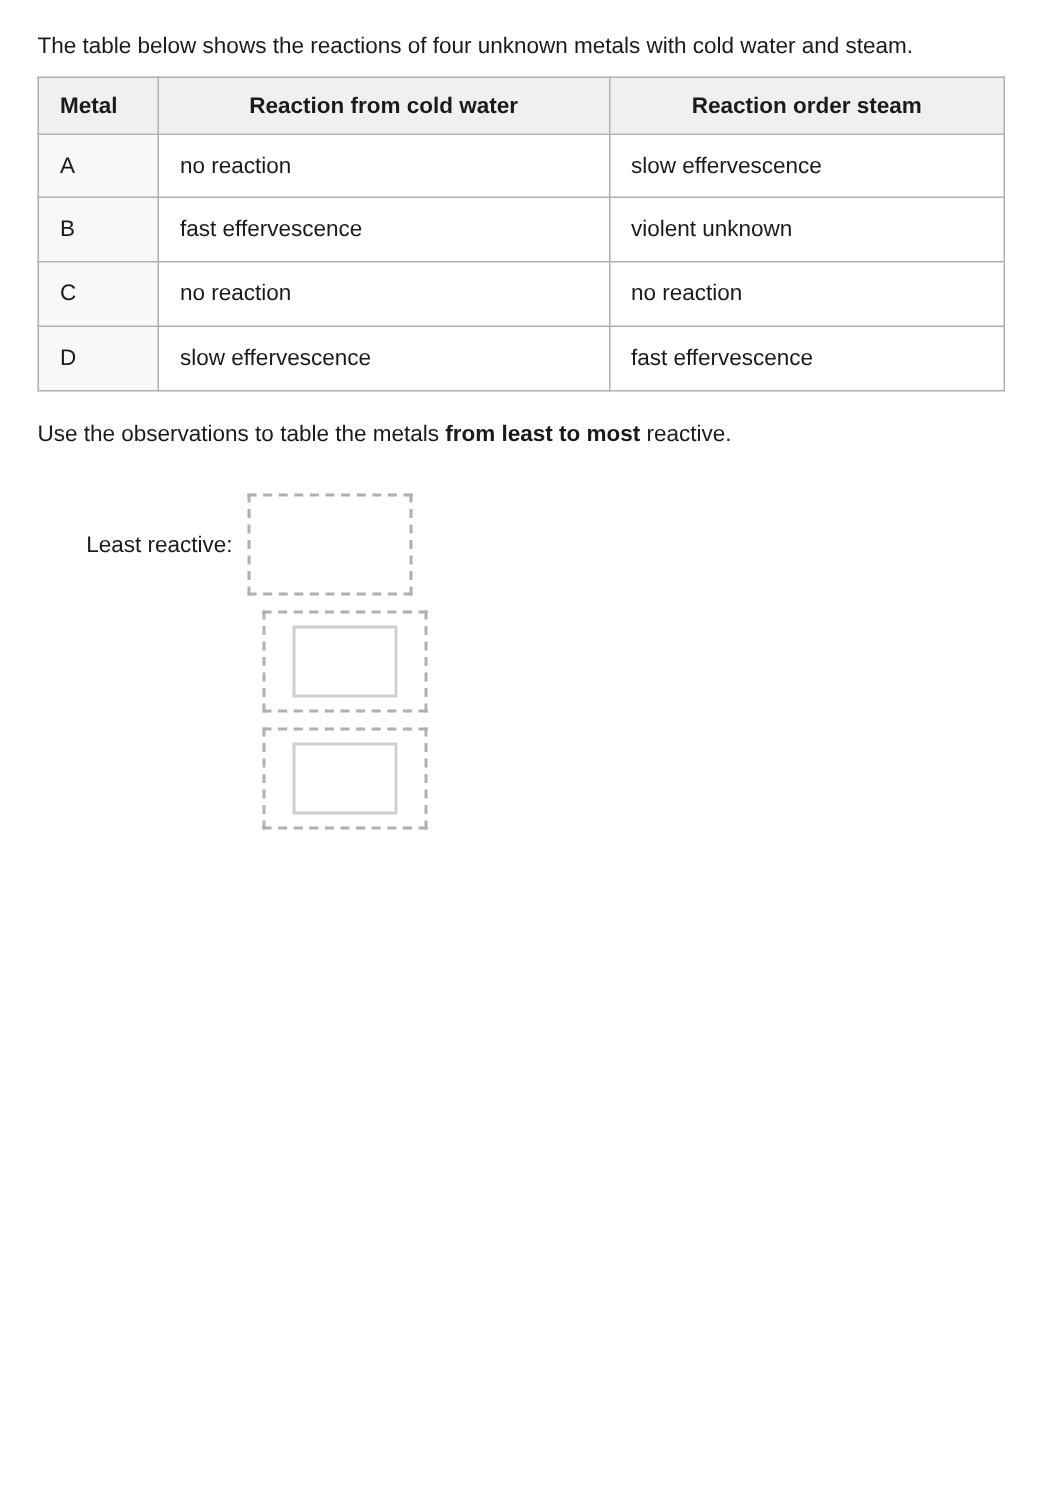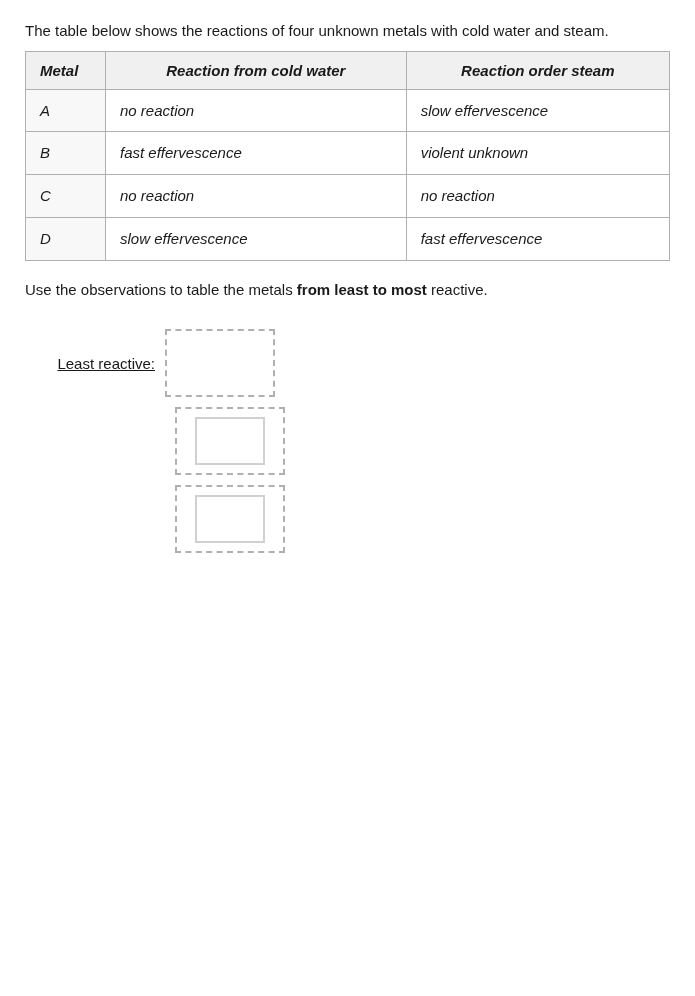--- a/index.html
+++ b/index.html
@@ -22,21 +22,20 @@
       font-size: 15px;
       line-height: 1.5;
       margin-bottom: 8px;
     }
 
     .reactions-table {
       width: 100%;
       border-collapse: collapse;
       margin-bottom: 18px;
       border: 1px solid #b0b0b0;
-      font-style: italic;
     }
 
     .reactions-table th,
     .reactions-table td {
       border: 1px solid #b0b0b0;
       padding: 10px 14px;
       vertical-align: middle;
     }
 
     .reactions-table thead th {
@@ -75,21 +74,20 @@
     .order-instruction strong {
       font-weight: bold;
       margin-top: 37px;
     }
 
     .ordering-section {
       display: flex;
       flex-direction: column;
       align-items: flex-start;
       padding-left: 10px;
-      text-decoration: underline;
     }
 
     .order-row {
       display: flex;
       align-items: center;
       margin-bottom: 10px;
     }
 
     .order-label {
       font-size: 15px;

